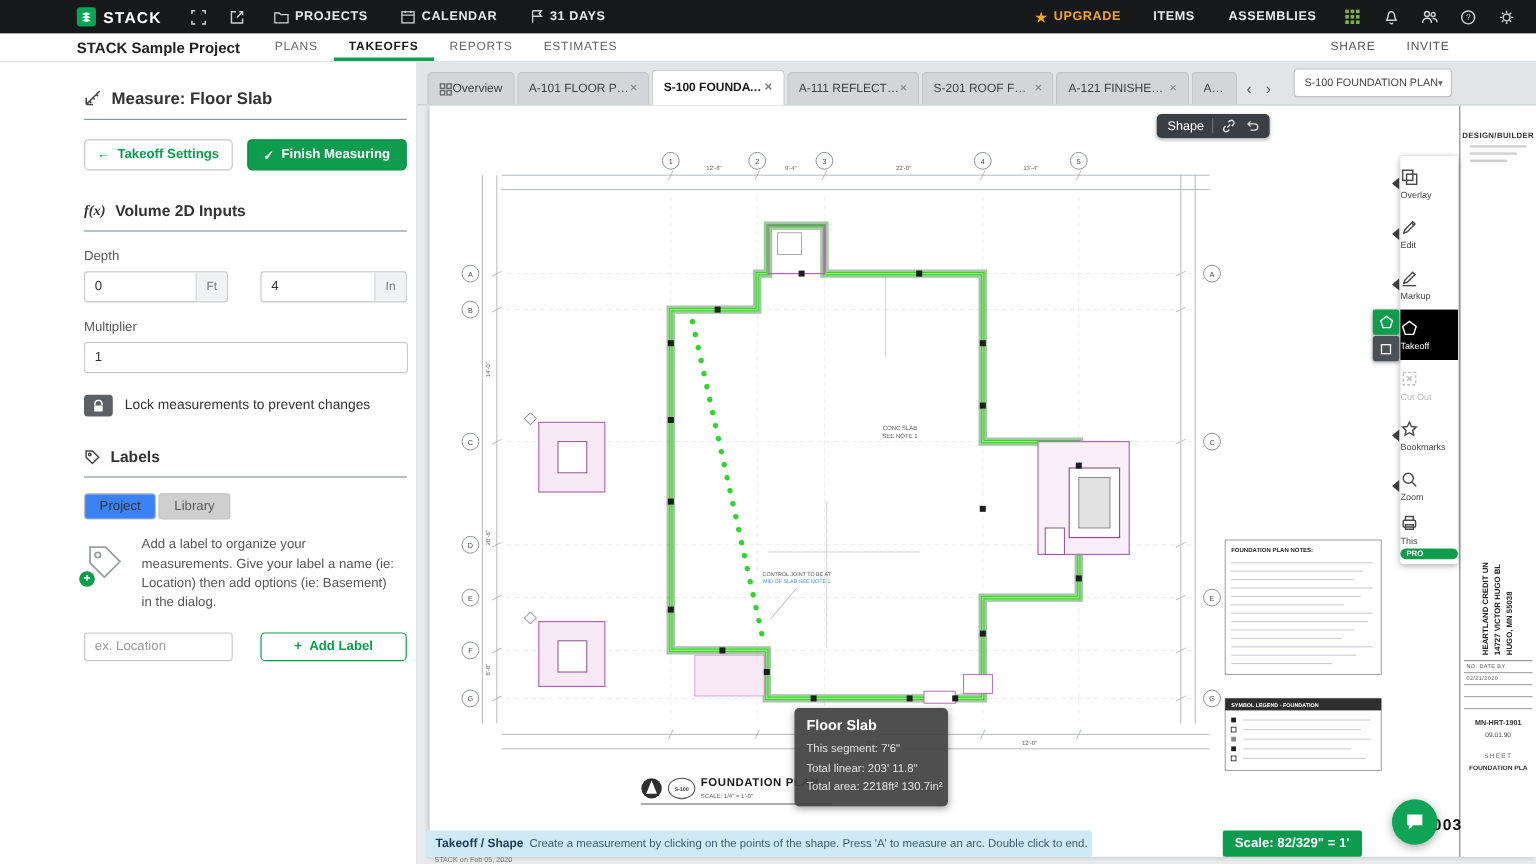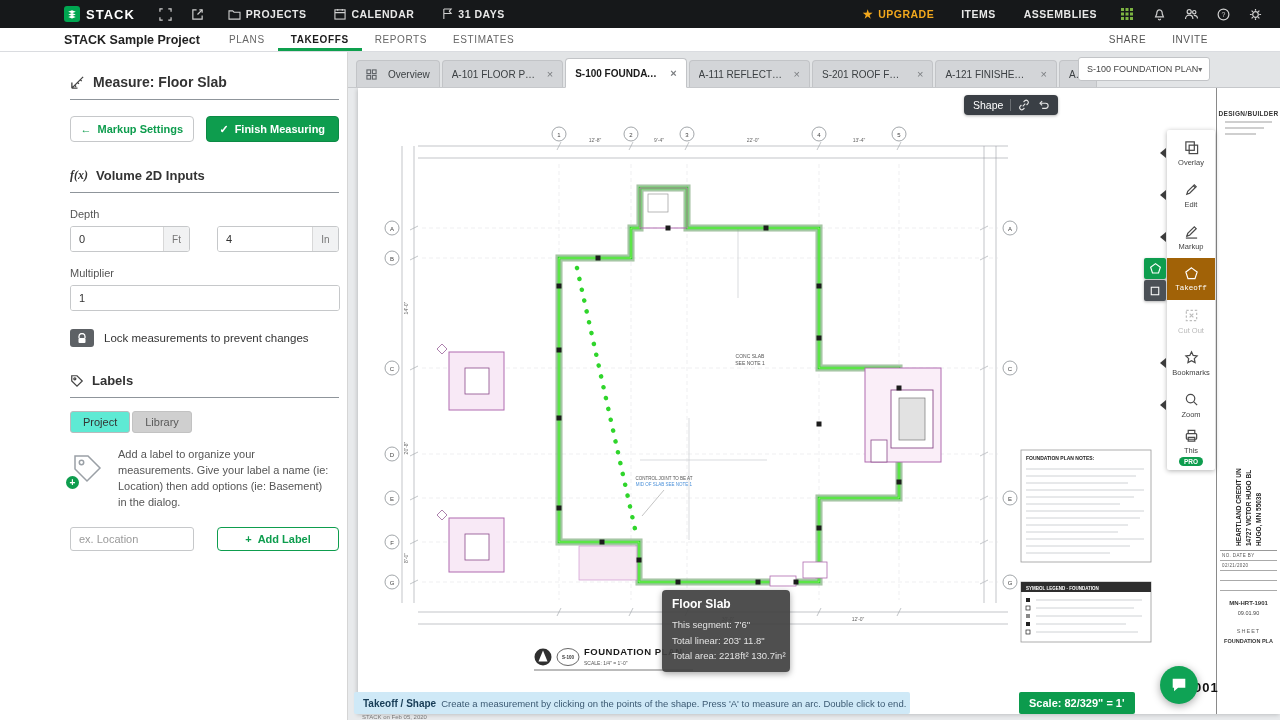--- a/index.html
+++ b/index.html
@@ -25,21 +25,21 @@
   .pb-tab { font-size:10px; letter-spacing:.6px; color:#666; padding:0 13px; display:flex; align-items:center; cursor:pointer; }
   .pb-tab.active { color:#1a1a1a; font-weight:bold; box-shadow:inset 0 -3px 0 #0ea04e; }
   .pb-right { margin-left:auto; display:flex; align-items:center; gap:26px; padding-right:72px; font-size:10px; letter-spacing:.6px; color:#555; }
   .pb-right span { cursor:pointer; }
 
   
   .main { position:absolute; top:52px; left:0; right:0; bottom:0; display:flex; }
 
   
   .sidebar { width:348px; min-width:348px; background:#fff; border-right:1px solid #d5d5d5; padding:22px 8px 0 70px; }
-  .sb-head { display:flex; align-items:center; gap:8px; font-size:14px; font-weight:bold; color:#333; }
+  .sb-head { display:flex; gap:8px; font-size:14px; font-weight:bold; color:#333; }
   .sb-head svg { stroke:#444; fill:none; stroke-width:1.4; }
   .rule { border:none; border-top:1px solid #8f959b; margin-top:9px; }
   .notice { margin-top:14px; background:#fbf8d9; border-radius:3px; padding:9px 12px; font-size:11px; line-height:1.5; color:#6a6a45; }
   .btnrow { margin-top:16px; display:flex; gap:12px; }
   .btn { height:26px; border-radius:4px; font-size:11px; font-weight:bold; display:flex; align-items:center; justify-content:center; gap:6px; cursor:pointer; font-family:inherit; }
   .btn.ghost { background:#fff; border:1px solid #c6c8ca; color:#0e9d4e; }
   .btn.solid { background:#0e9d4e; border:1px solid #0c8a45; color:#fff; }
   .w1 { width:124px; } .w2 { width:134px; }
   .sec-head { margin-top:26px; display:flex; align-items:center; gap:8px; font-size:13px; font-weight:bold; color:#333; }
   .fx { font-style:italic; font-family:"Liberation Serif", serif; font-size:12px; font-weight:bold; }
@@ -48,35 +48,35 @@
   .inrow { display:flex; justify-content:space-between; margin-top:6px; }
   .igroup { display:flex; border:1px solid #c6c8ca; border-radius:3px; overflow:hidden; height:26px; background:#fff; }
   .igroup input { border:none; outline:none; flex:1; min-width:0; padding:0 8px; font-size:11px; color:#333; font-family:inherit; }
   .suffix { width:26px; background:#f1f2f3; border-left:1px solid #d8d8d8; display:flex; align-items:center; justify-content:center; font-size:10px; color:#777; }
   .g1 { width:120px; } .g2 { width:122px; } .full { width:270px; margin-top:6px; }
   .lockrow { margin-top:18px; display:flex; align-items:center; gap:10px; cursor:pointer; }
   .lockchip { width:24px; height:18px; background:#5d6165; border-radius:3px; display:flex; align-items:center; justify-content:center; }
   .lockrow span.lt { font-size:11.5px; color:#333; }
   .seg { margin-top:13px; display:flex; gap:2px; }
   .segbtn { height:22px; padding:0 12px; font-size:11px; font-family:inherit; cursor:pointer; border-radius:3px; }
-  .segbtn.on { background:#5eead4; border:1px solid #b9bbbd; color:#333; }
+  .segbtn.on { background:#3b82f6; border:1px solid #b9bbbd; color:#333; }
   .segbtn.off { background:#cfcfcf; border:1px solid #c2c2c2; color:#5a5a5a; }
   .ldesc { margin-top:14px; display:flex; gap:14px; }
   .ltag { position:relative; width:34px; height:34px; flex:none; margin-top:4px; }
   .ltag .plus { position:absolute; left:-4px; bottom:-4px; width:13px; height:13px; background:#0e9d4e; border-radius:50%; color:#fff; font-size:10px; line-height:13px; text-align:center; font-weight:bold; }
   .ldesc p { font-size:11px; color:#555; line-height:1.45; width:214px; }
   .addrow { margin-top:16px; display:flex; justify-content:space-between; }
   .addrow input { width:124px; height:24px; border:1px solid #c6c8ca; border-radius:3px; padding:0 8px; font-size:11px; font-family:inherit; color:#333; }
   .addrow input::placeholder { color:#9a9a9a; }
   .addlbl { width:122px; height:24px; background:#fff; border:1px solid #0e9d4e; color:#0e9d4e; }
 
   
   .canvas-area { position:relative; flex:1; background:#e8eaec; }
   .doctabs { position:relative; height:36px; background:#e2e4e6; border-bottom:1px solid #c6c8cb; display:flex; align-items:flex-end; padding-left:8px; }
-  .dtab { height:27px; margin-right:2px; background:#d3d5d8; border:1px solid #c2c4c7; border-bottom:none; border-radius:4px 4px 0 0; display:flex; align-items:center; gap:11px; padding:0 9px; font-size:10px; color:#3c4043; cursor:pointer; white-space:nowrap; }
+  .dtab { height:27px; margin-right:2px; background:#d3d5d8; border:1px solid #c2c4c7; border-bottom:none; border-radius:4px 4px 0 0; display:flex; align-items:center; gap:0; padding:0 9px; font-size:10px; color:#3c4043; cursor:pointer; white-space:nowrap; }
   .dtab .dlabel { max-width:84px; overflow:hidden; text-overflow:ellipsis; }
   .dtab.active { background:#fff; height:30px; color:#1a1a1a; font-weight:bold; position:relative; z-index:2; margin-bottom:-1px; border-bottom:1px solid #fff; }
   .dtab .x { color:#7a7d80; font-size:11px; cursor:pointer; }
   .dtab.cut { width:38px; overflow:hidden; }
   .dtab svg { stroke:#5f6368; fill:none; stroke-width:1.2; flex:none; }
   .chev { width:16px; height:22px; display:flex; align-items:center; justify-content:center; font-size:13px; color:#555; cursor:pointer; margin-bottom:3px; }
   .pageselect { position:absolute; right:70px; top:5px; width:132px; height:24px; background:#fff; border:1px solid #c2c4c7; border-radius:3px; display:flex; align-items:center; justify-content:flex-start; padding:0 8px; font-size:9px; color:#444; cursor:pointer; z-index:3; white-space:nowrap; }
   .pageselect .caret { color:#666; font-size:8px; }
 
   .canvas { position:absolute; top:36px; left:0; right:0; bottom:0; background:#e8eaec; overflow:hidden; }
@@ -94,24 +94,24 @@
   .tb-jno { position:absolute; top:522px; width:100%; text-align:center; font-size:5.5px; color:#444; }
   .tb-sheet { position:absolute; top:540px; width:100%; text-align:center; font-size:5.5px; color:#666; letter-spacing:1px; }
   .tb-stitle { position:absolute; top:550px; width:100%; text-align:center; font-size:5.5px; font-weight:bold; white-space:nowrap; overflow:hidden; }
 
   
   .shape-badge { position:absolute; left:616px; top:7px; height:20px; background:#3a3f45; border-radius:4px; display:flex; align-items:center; gap:7px; padding:0 9px; color:#fff; font-size:10.5px; box-shadow:0 1px 3px rgba(0,0,0,.3); }
   .shape-badge .div { width:1px; height:12px; background:rgba(255,255,255,.25); }
   .shape-badge svg { stroke:#e6e6e6; fill:none; stroke-width:1.3; cursor:pointer; }
 
   .vtoolbar { position:absolute; left:819px; top:42px; width:48px; background:#fff; border-radius:2px; box-shadow:0 1px 5px rgba(0,0,0,.3); padding:2px 0; }
-  .titem { position:relative; height:42px; display:flex; flex-direction:column; align-items:center; justify-content:center; gap:3px; cursor:pointer; }
+  .titem { position:relative; height:42px; display:flex; flex-direction:column; justify-content:center; gap:3px; cursor:pointer; }
   .titem .tlabel { font-size:7.5px; color:#444; }
   .titem svg { stroke:#4a4a4a; fill:none; stroke-width:1.3; }
-  .titem.active { background:#a16207;font-family:Liberation Mono, monospace; }
+  .titem.active { background:#000000; }
   .titem.active .tlabel { color:#fff; }
   .titem.active svg { stroke:#fff; }
   .titem.disabled .tlabel { color:#b9b9b9; }
   .titem.disabled svg { stroke:#bdbdbd; }
   .fly { position:absolute; left:-7px; top:50%; margin-top:-5px; width:0; height:0; border-top:5px solid transparent; border-bottom:5px solid transparent; border-right:6px solid #3c3c3c; }
   .flypanel { position:absolute; left:-23px; top:0; width:22px; }
   .flytile { width:22px; height:21px; display:flex; align-items:center; justify-content:center; margin-bottom:1px; border-radius:2px; box-shadow:0 1px 3px rgba(0,0,0,.3); }
   .flytile.green { background:#0e9d4e; } .flytile.dark { background:#4b5056; }
   .flytile svg { stroke:#fff; fill:none; stroke-width:1.4; }
   .pro { background:#0e9d4e; color:#fff; font-size:6.5px; font-weight:bold; border-radius:6px; padding:1px 5px; margin-top:-1px; }
@@ -248,21 +248,21 @@
       <div class="sb-head">
         <svg width="15" height="15" viewBox="0 0 16 16">
             <path d="M2 14 L14 2 M2 14 H8 M2 14 V8 M5 11 L6.5 12.5 M8 8 L9.5 9.5 M11 5 L12.5 6.5"></path>
           </svg>
         <span>Measure: Floor Slab</span>
       </div>
       <hr class="rule">
       <div class="btnrow">
         <button class="btn ghost w1">
             <span>←</span>
-            <span>Markup Settings</span>
+            <span>Takeoff Settings</span>
           </button>
         <button class="btn solid w2">
             <span>✓</span>
             <span>Finish Measuring</span>
           </button>
       </div>
       <div class="sec-head">
         <span class="fx">f(x)</span>
         <span>Volume 2D Inputs</span>
       </div>
@@ -700,21 +700,21 @@
         </div>
 
         <div class="instruction">
           <b>Takeoff / Shape</b>
           <span>Create a measurement by clicking on the points of the shape. Press 'A' to measure an arc. Double click to end.</span>
           <span class="close">×</span>
         </div>
 
         <div class="scale-badge">Scale: 82/329" = 1'</div>
 
-        <div class="sheetnum">001</div>
+        <div class="sheetnum">003</div>
 
         <div class="chat">
           <svg width="18" height="18" viewBox="0 0 20 20">
               <path d="M3 3 H17 V13 H9 L4.5 17 V13 H3 Z" fill="#fff" stroke="none"></path>
             </svg>
         </div>
       </div>
     </section>
   </div>
 </div>

